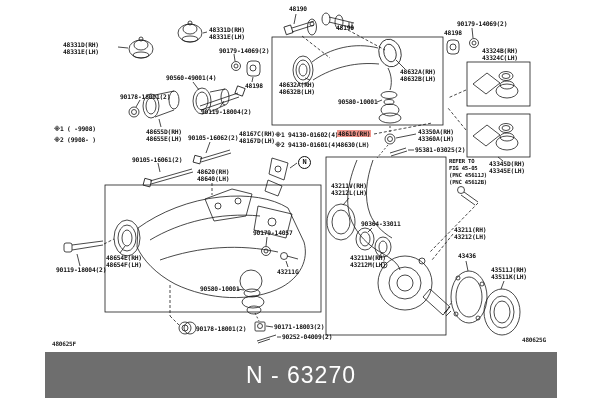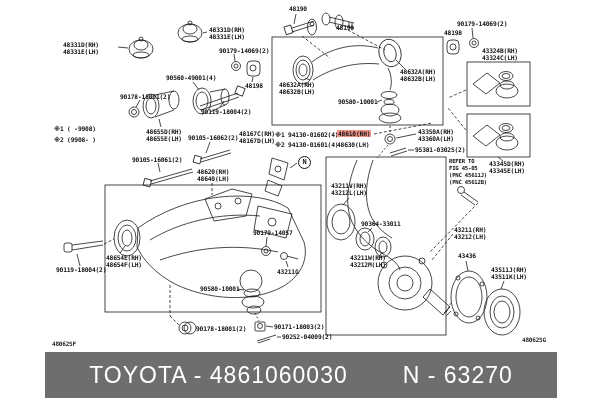--- a/index.html
+++ b/index.html
@@ -356,17 +356,16 @@
 43212(LH)</div>
 <div class="lbl" style="left:458px;top:252px">43436</div>
 <div class="lbl" style="left:491px;top:266px">43511J(RH)
 43511K(LH)</div>
 <div class="lbl code" style="left:52px;top:340px">480625F</div>
 <div class="lbl code" style="left:522px;top:336px">480625G</div>
 
 <div id="nmark">N</div>
 
 <div id="footerbar">
-  <span>TOYOTA - 4861060030</span>
   <span>N - 63270</span>
 </div>
 
 </div>
 
 </body></html>

